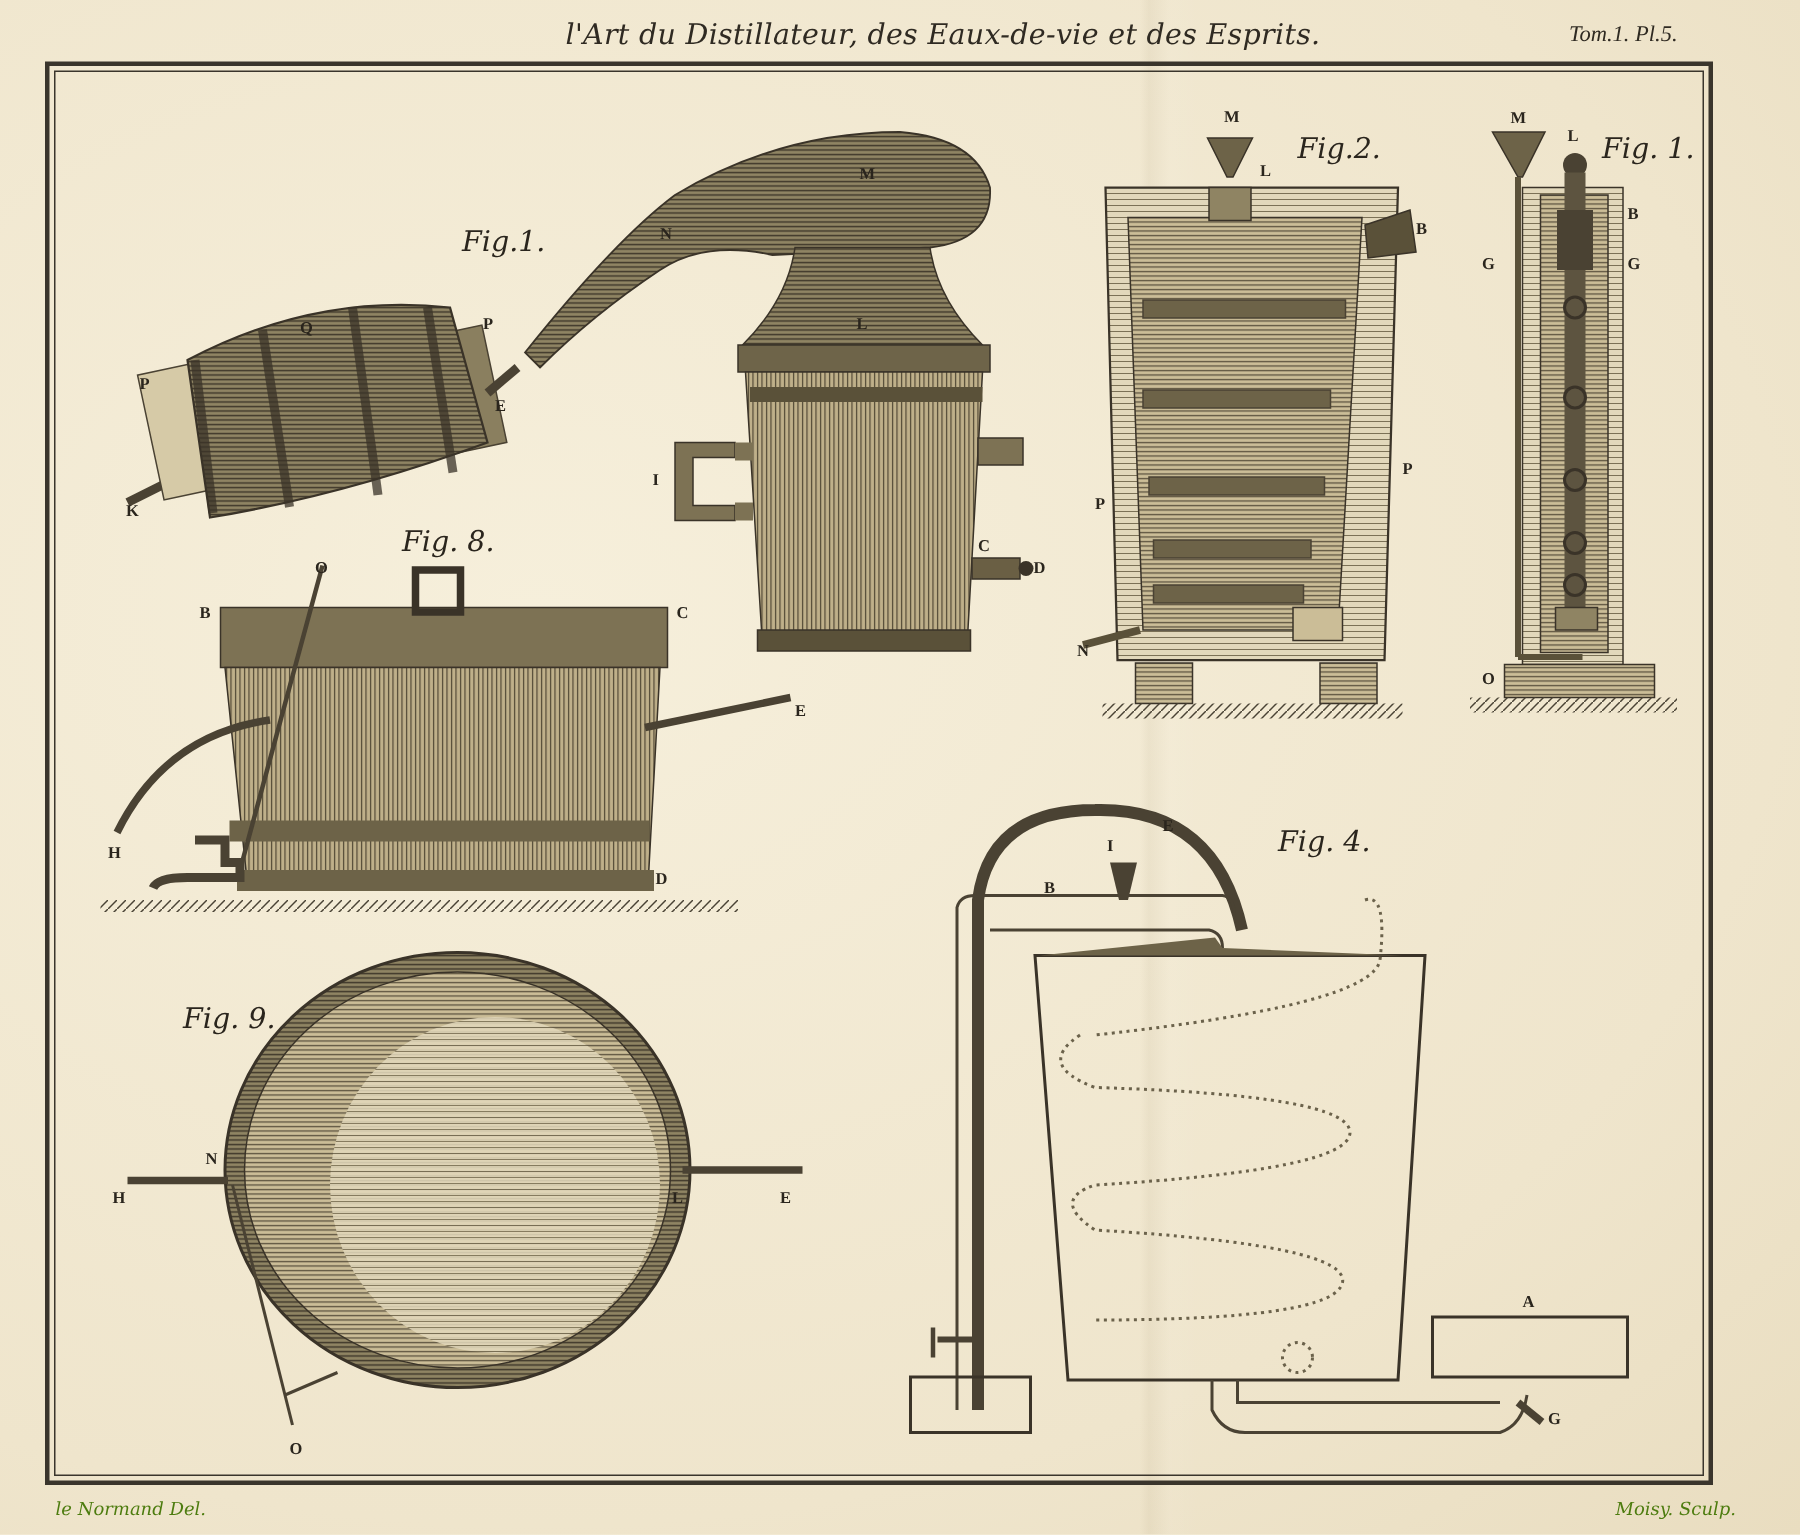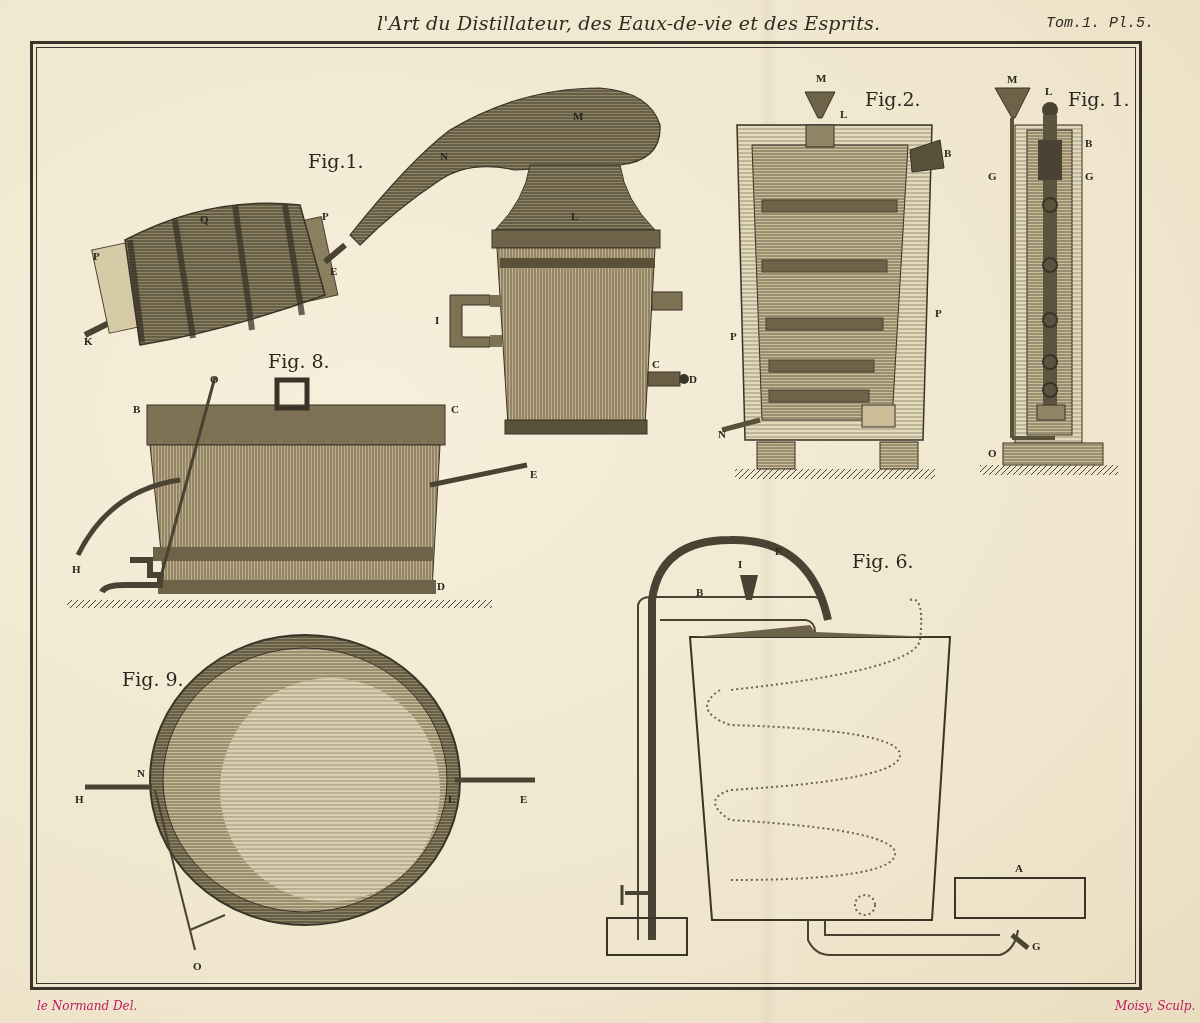--- a/index.html
+++ b/index.html
@@ -2,27 +2,27 @@
 <html><head>
 <meta charset="utf-8">
 <style>
   html,body{margin:0;padding:0;}
   body{width:1200px;height:1023px;background:#f3ebd6;position:relative;overflow:hidden;font-family:"DejaVu Serif",serif;}
   .paper{position:absolute;left:0;top:0;width:1200px;height:1023px;
     background:
       linear-gradient(90deg, rgba(0,0,0,0) 0px, rgba(0,0,0,0) 760px, rgba(120,100,60,0.06) 766px, rgba(255,255,255,0.05) 780px, rgba(0,0,0,0) 800px),
       radial-gradient(ellipse at 30% 40%, #f6efdb 0%, #efe5cc 70%, #e9ddc0 100%);}
   .header-title{position:absolute;left:377px;top:12px;font-family:"DejaVu Serif",serif;font-style:italic;font-size:19px;color:#2f2a22;letter-spacing:0.2px;}
-  .header-plate{position:absolute;left:1046px;top:15px;font-family:Liberation Mono, monospace;font-style:italic;font-size:15px;color:#2f2a22;}
+  .header-plate{position:absolute;left:1046px;top:15px;font-family:Liberation Serif, serif;font-style:italic;font-size:15px;color:#2f2a22;}
   .frame-outer{position:absolute;left:30px;top:41px;width:1112px;height:949px;border:3px solid #3a352c;box-sizing:border-box;}
   .frame-inner{position:absolute;left:36px;top:47px;width:1100px;height:937px;border:1px solid #3a352c;box-sizing:border-box;}
-  .credit{position:absolute;top:999px;font-style:italic;font-size:12px;color:#be185d;}
+  .credit{position:absolute;top:999px;font-style:italic;font-size:12px;color:#4d7c0f;}
   .credit.left{left:37px;}
-  .credit.right{left:1115px;font-style:italic;}
-  .fig-label{position:absolute;font-size:19px;color:#2a251d;text-align:center;}
+  .credit.right{left:1077px;font-style:italic;}
+  .fig-label{position:absolute;font-style:italic;font-size:19px;color:#2a251d;text-align:center;}
   .letter{position:absolute;font-family:"Liberation Serif",serif;font-weight:bold;font-size:11px;color:#2a251d;}
   svg.art{position:absolute;left:0;top:0;width:1200px;height:1023px;}
 </style>
 </head>
 <body>
 
 <div class="paper"></div>
 
 <div class="header-title">l'Art du Distillateur, des Eaux-de-vie et des Esprits.</div>
 <div class="header-plate">Tom.1. Pl.5.</div>
@@ -165,21 +165,21 @@
     <line x1="1012" y1="935" x2="1028" y2="948" stroke="#4a4233" stroke-width="5"></line>
     <rect x="607" y="918" width="80" height="37" fill="none" stroke="#3a3328" stroke-width="2"></rect>
     <line x1="625" y1="893" x2="650" y2="893" stroke="#4a4233" stroke-width="4"></line>
     <line x1="622" y1="885" x2="622" y2="905" stroke="#4a4233" stroke-width="3"></line>
   </g>
 </svg>
 
 <div class="fig-label" style="left:308px;top:150px;">Fig.1.</div>
 <div class="fig-label" style="left:865px;top:88px;">Fig.2.</div>
 <div class="fig-label" style="left:1068px;top:88px;">Fig. 1.</div>
-<div class="fig-label" style="left:852px;top:550px;">Fig. 6.</div>
+<div class="fig-label" style="left:852px;top:550px;">Fig. 4.</div>
 <div class="fig-label" style="left:268px;top:350px;">Fig. 8.</div>
 <div class="fig-label" style="left:122px;top:668px;">Fig. 9.</div>
 
 <div class="letter" style="left:93px;top:250px;">P</div>
 <div class="letter" style="left:200px;top:213px;">Q</div>
 <div class="letter" style="left:322px;top:210px;">P</div>
 <div class="letter" style="left:330px;top:265px;">E</div>
 <div class="letter" style="left:84px;top:335px;">K</div>
 <div class="letter" style="left:573px;top:110px;">M</div>
 <div class="letter" style="left:440px;top:150px;">N</div>

